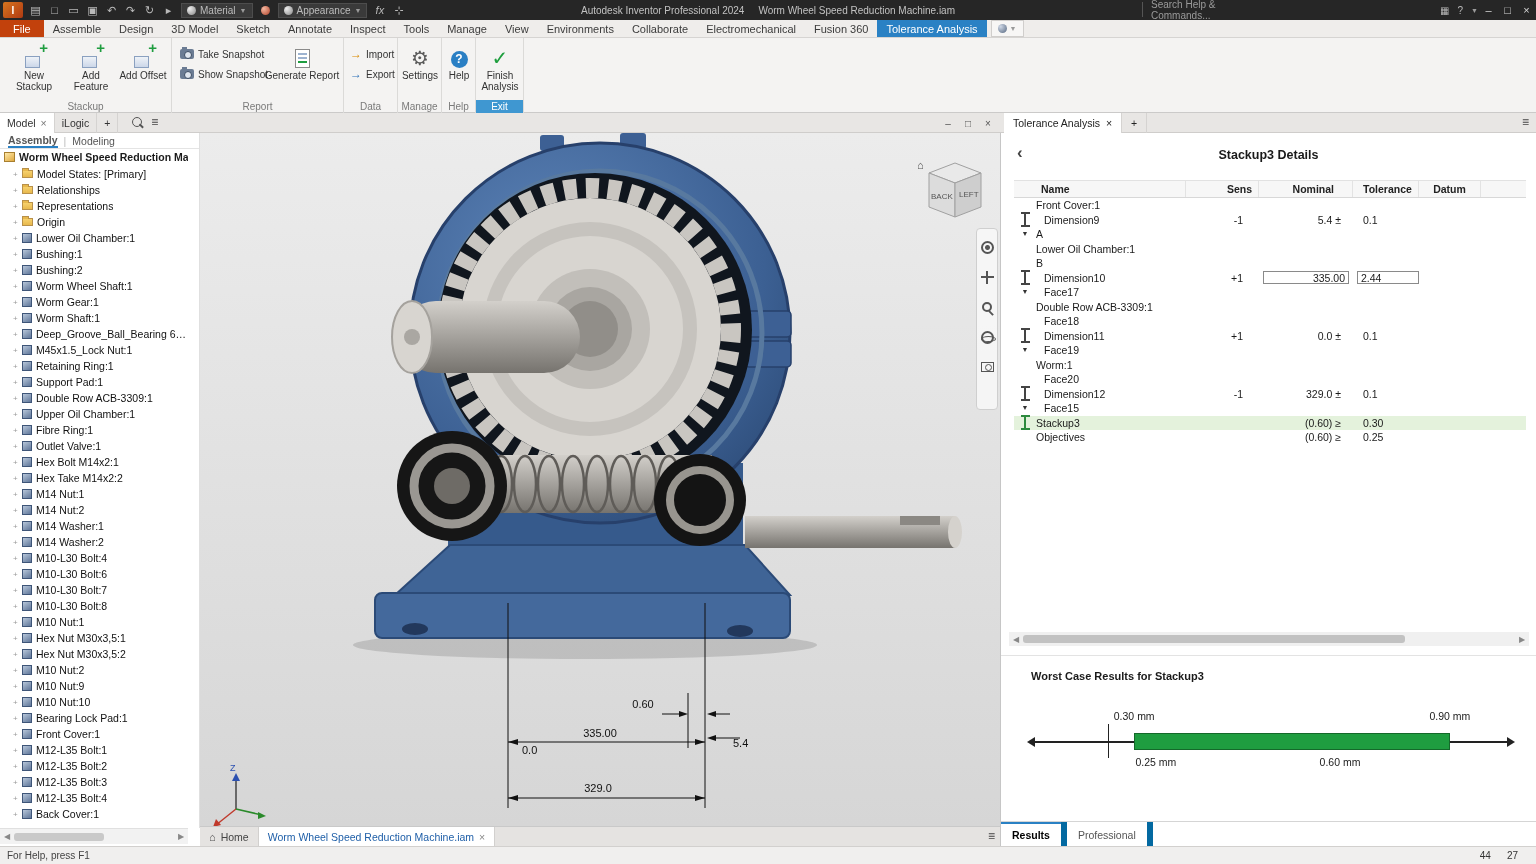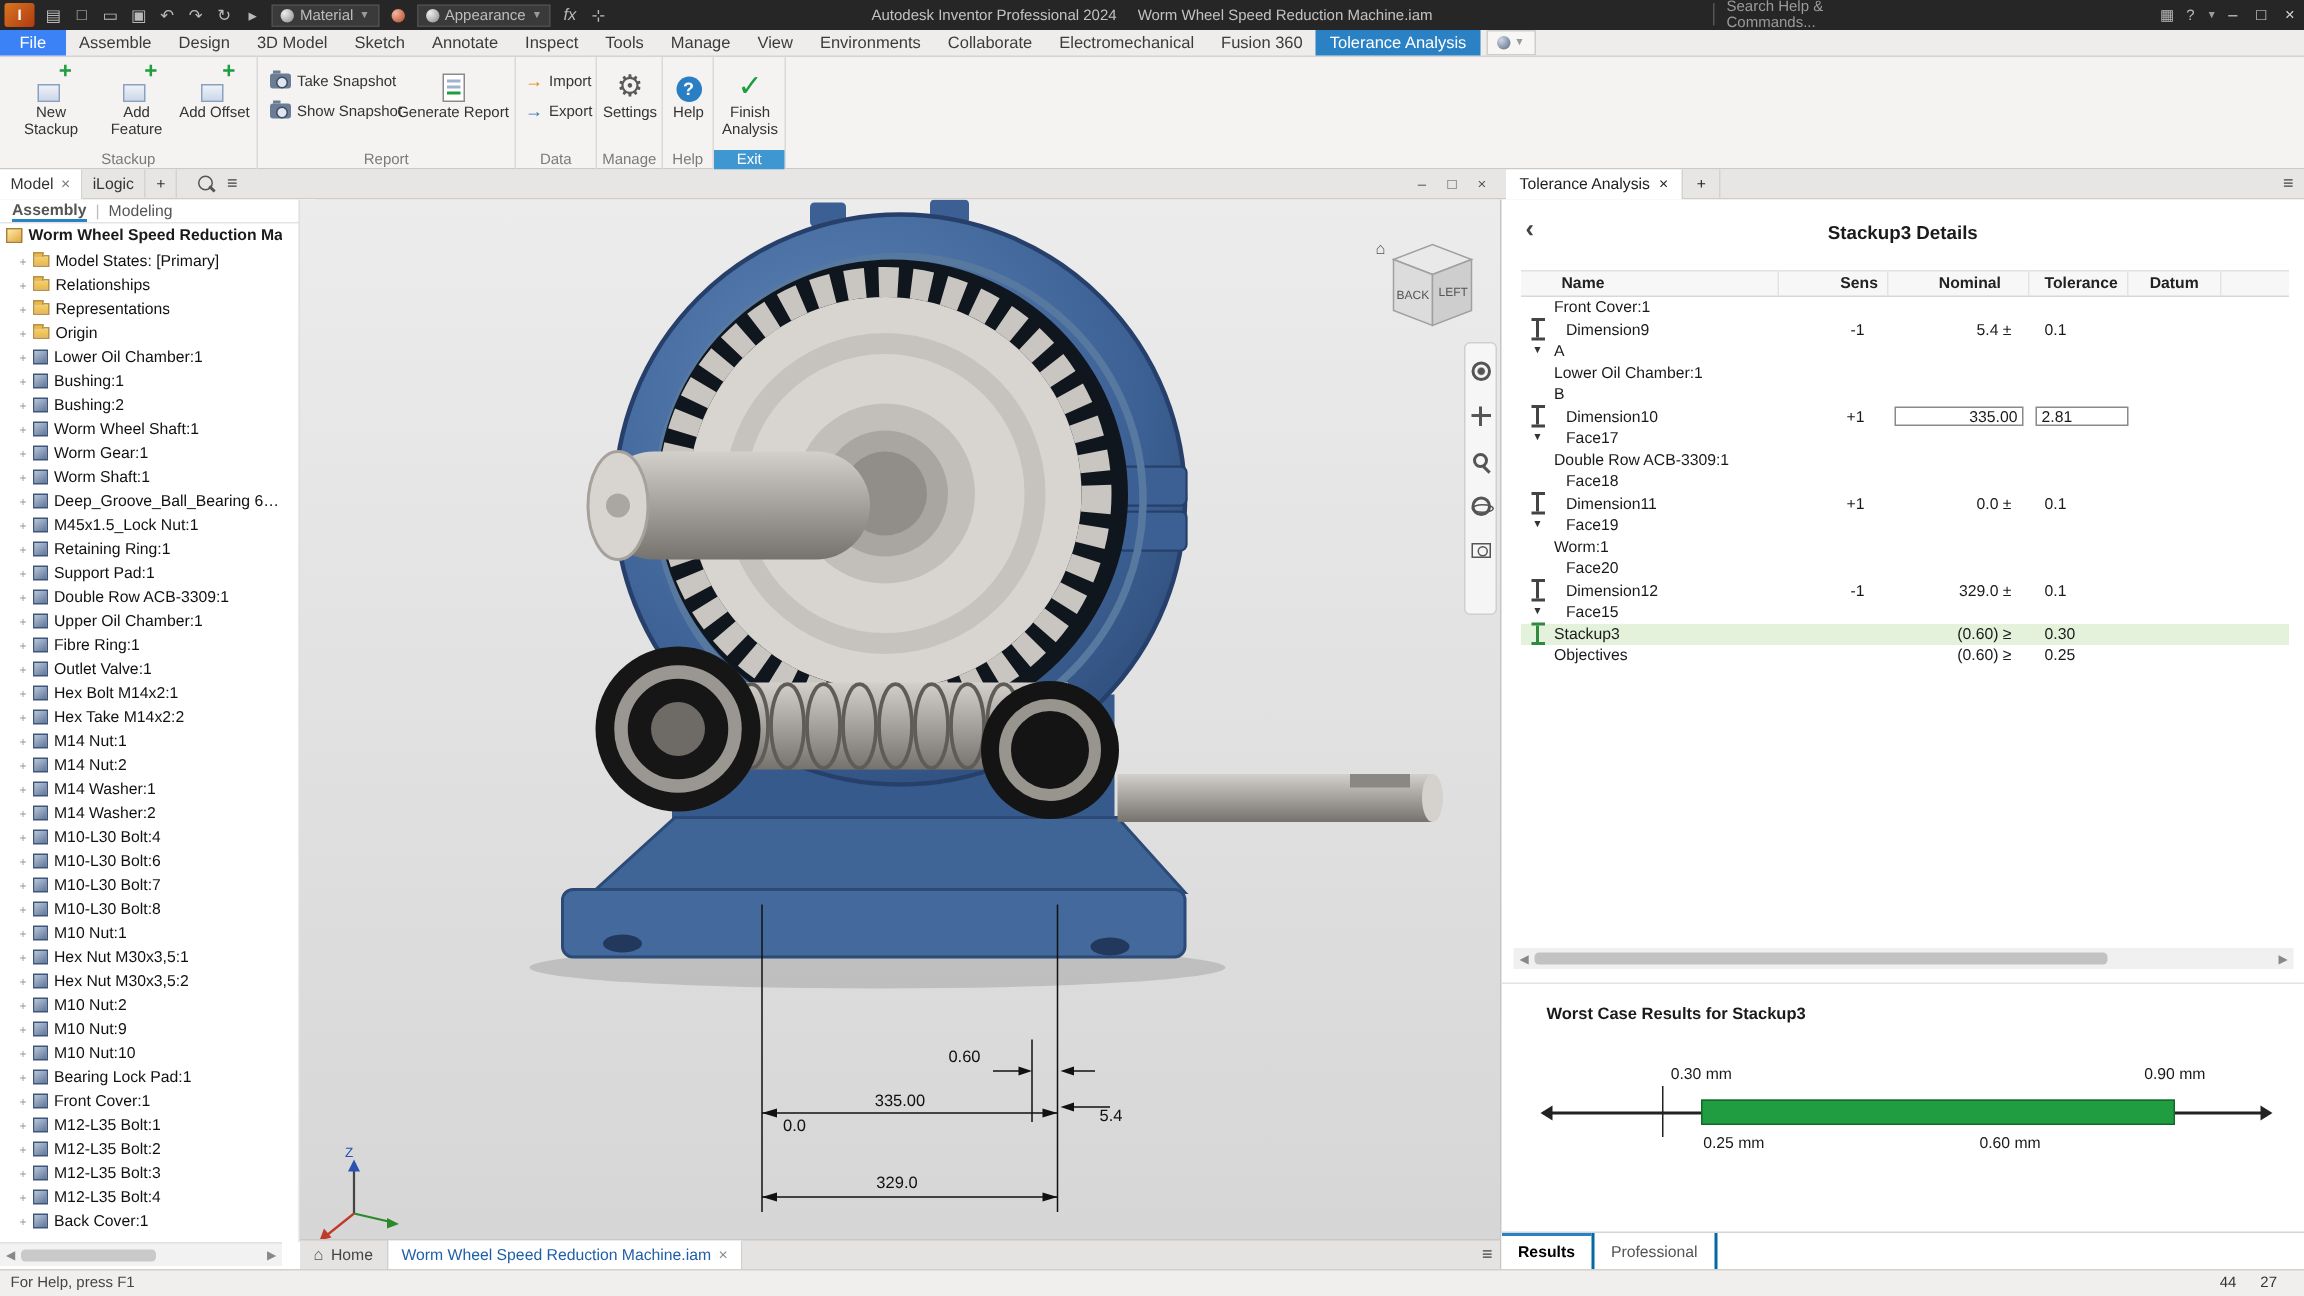--- a/index.html
+++ b/index.html
@@ -23,21 +23,21 @@
   #tb-title b{font-weight:normal;margin-left:14px;}
   #tb-search{position:absolute;left:1142px;top:2px;width:128px;height:15px;border-left:1px solid #555;
     color:#9a9a9a;display:flex;align-items:center;padding-left:8px;}
   #tb-right{position:absolute;right:58px;top:0;height:20px;display:flex;align-items:center;gap:8px;color:#b9b9b9;}
   .winbtns{position:absolute;right:0;top:0;height:20px;display:flex;}
   .winbtn{width:19px;height:20px;display:flex;align-items:center;justify-content:center;color:#d6d6d6;font-size:11px;}
 
   
   #tabrow{position:absolute;left:0;top:20px;width:1536px;height:18px;background:#efedeb;
     border-bottom:1px solid #d6d4d2;display:flex;align-items:stretch;font-size:11px;}
-  .file-tab{background:#3b82f6;color:#fff;padding:0 13px;display:flex;align-items:center;}
+  .file-tab{background:#c2410c;color:#fff;padding:0 13px;display:flex;align-items:center;}
   .rtab{padding:0 9px;display:flex;align-items:center;color:#3b3b3b;white-space:nowrap;}
   .rtab.active{background:#2a81c4;color:#fff;}
   .rib-dd{display:flex;align-items:center;gap:3px;padding:0 6px;margin-left:4px;border:1px solid #d0cecc;background:#f7f6f5;}
   .rib-dd .sphere{background:radial-gradient(circle at 30% 30%,#cfd8e6,#55667f);}
 
   
   #ribbon{position:absolute;left:0;top:38px;width:1536px;height:75px;background:#f4f3f2;border-bottom:1px solid #cbcac9;}
   .rgroup{position:absolute;top:0;height:75px;border-right:1px solid #dbdad8;}
   .rgroup-label{position:absolute;bottom:0;left:0;right:0;height:13px;text-align:center;color:#7a7a7a;font-size:10px;line-height:13px;}
   .rgroup-label.exit{background:#3f97d1;color:#fff;}
@@ -170,21 +170,21 @@
   #chart .axis{position:absolute;left:0;right:0;top:47px;height:1.5px;background:#222;}
   #chart .ax-arr{position:absolute;top:43px;width:0;height:0;border-top:5px solid transparent;border-bottom:5px solid transparent;}
   #chart .ax-arr.l{left:-2px;border-right:8px solid #222;}
   #chart .ax-arr.r{right:-2px;border-left:8px solid #222;}
   #chart .bar{position:absolute;top:39px;height:17px;border:1px solid #14692a;}
   #chart .tick{position:absolute;top:30px;width:1.5px;height:34px;background:#222;}
   #chart .cl{position:absolute;transform:translateX(-50%);font-size:10.5px;white-space:nowrap;}
   #chart .cl.topl{top:16px;}
   #chart .cl.botl{top:62px;margin-left:48px;}
   #rtabs{position:absolute;left:0;top:165px;width:536px;height:26px;border-top:1px solid #d5d5d5;display:flex;align-items:stretch;font-size:10.5px;}
-  .rtabb{padding:0 11px;display:flex;align-items:center;color:#555;border-right:2px solid #0369a1;}
+  .rtabb{padding:0 11px;display:flex;align-items:center;color:#555;border-right:6px solid #0369a1;}
   .rtabb.active{color:#000;font-weight:bold;background:#fff;box-shadow:inset 0 2px 0 #2a81c4;}
 
   
   #statusbar{position:absolute;left:0;top:846px;width:1536px;height:18px;background:#f0efee;
     border-top:1px solid #d2d0ce;display:flex;align-items:center;font-size:10px;color:#444;}
   #statusbar .lefttxt{padding-left:7px;}
   #statusbar .counts{margin-left:auto;display:flex;gap:16px;padding-right:18px;color:#333;}
   text{font-family:"Liberation Sans","DejaVu Sans",sans-serif;}
 </style>
 </head>
@@ -817,21 +817,21 @@
             <span class="c cd"></span>
           </div>
           <div class="trow">
             <span class="g ibeam"></span>
             <span class="c cn" style="padding-left: 8px;">Dimension10</span>
             <span class="c cs">+1</span>
             <span class="c cno">
               <span class="editbox eb1">335.00</span>
             </span>
             <span class="c cto">
-              <span class="editbox eb2">2.81</span>
+              <span class="editbox eb2">2.44</span>
             </span>
             <span class="c cd"></span>
           </div>
           <div class="trow">
             <span class="g arr">▼</span>
             <span class="c cn" style="padding-left: 8px;">Face17</span>
             <span class="c cs"></span>
             <span class="c cno"></span>
             <span class="c cto"></span>
             <span class="c cd"></span>

